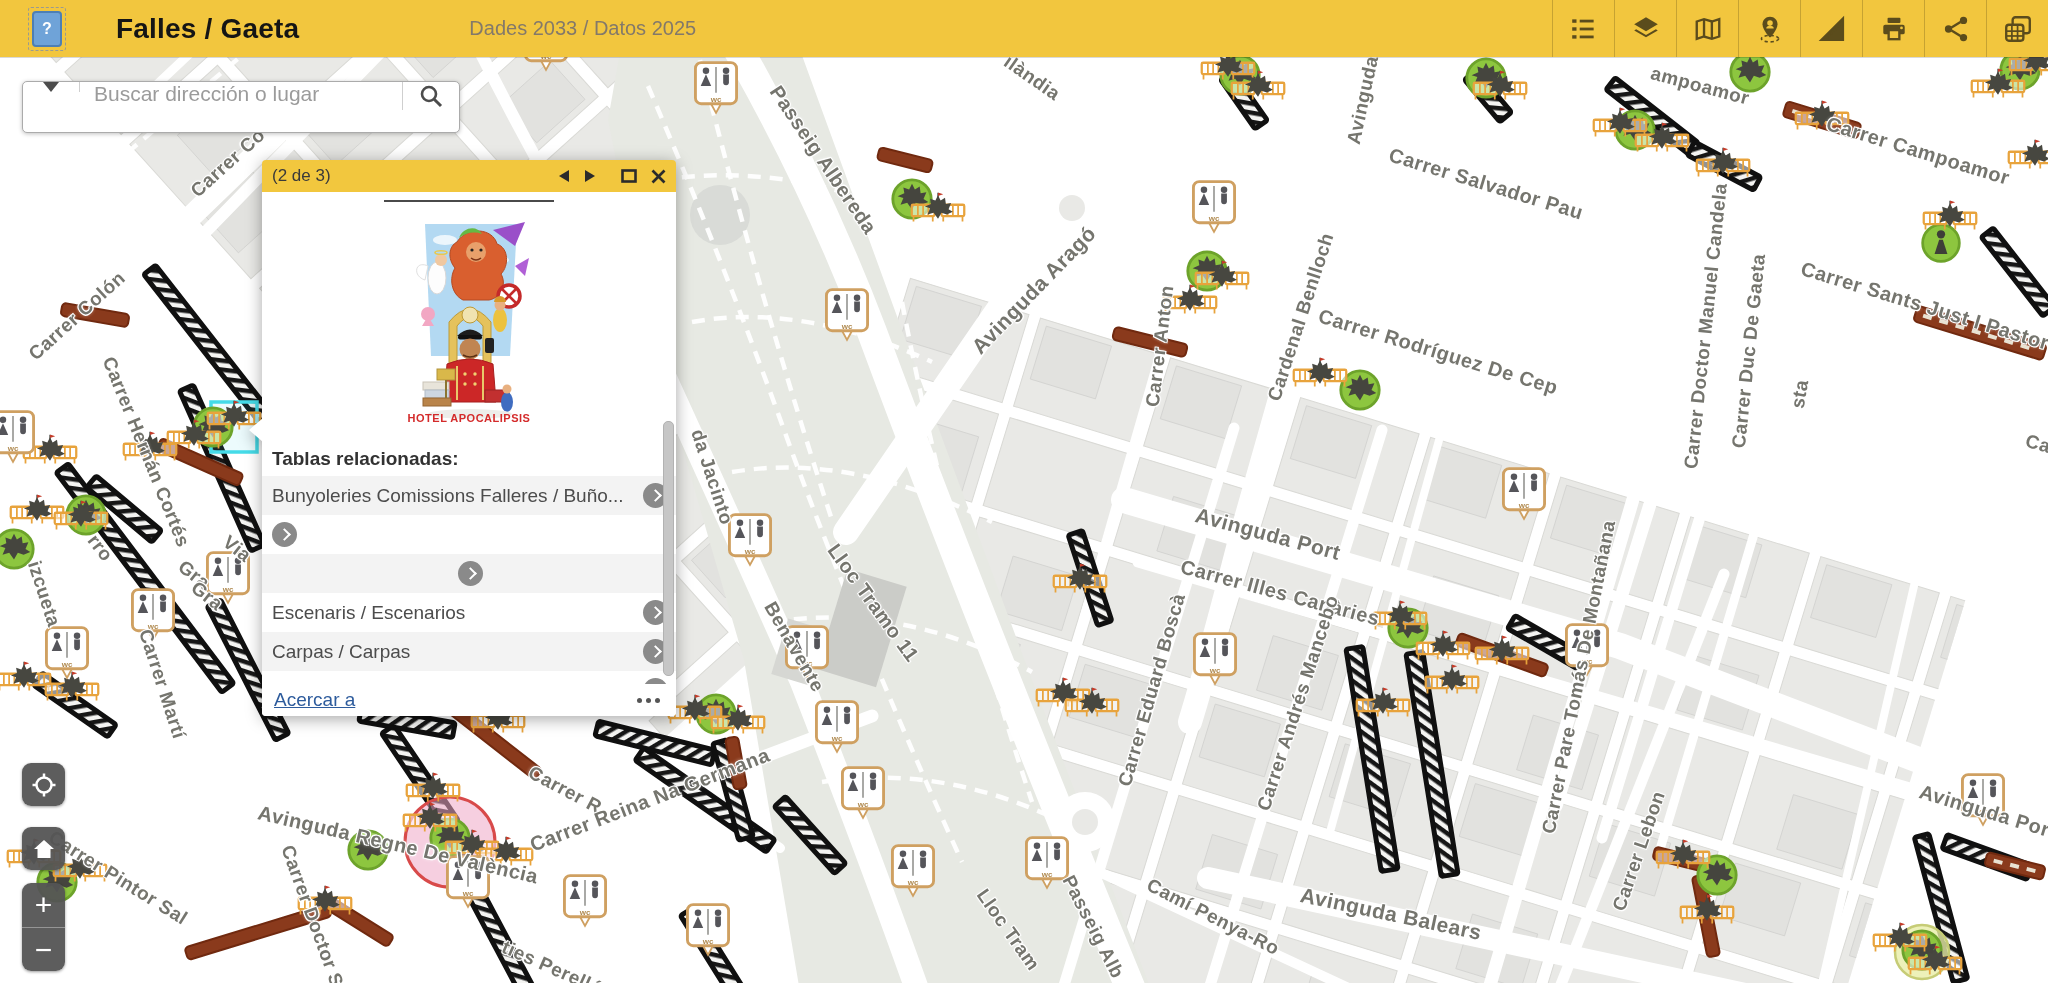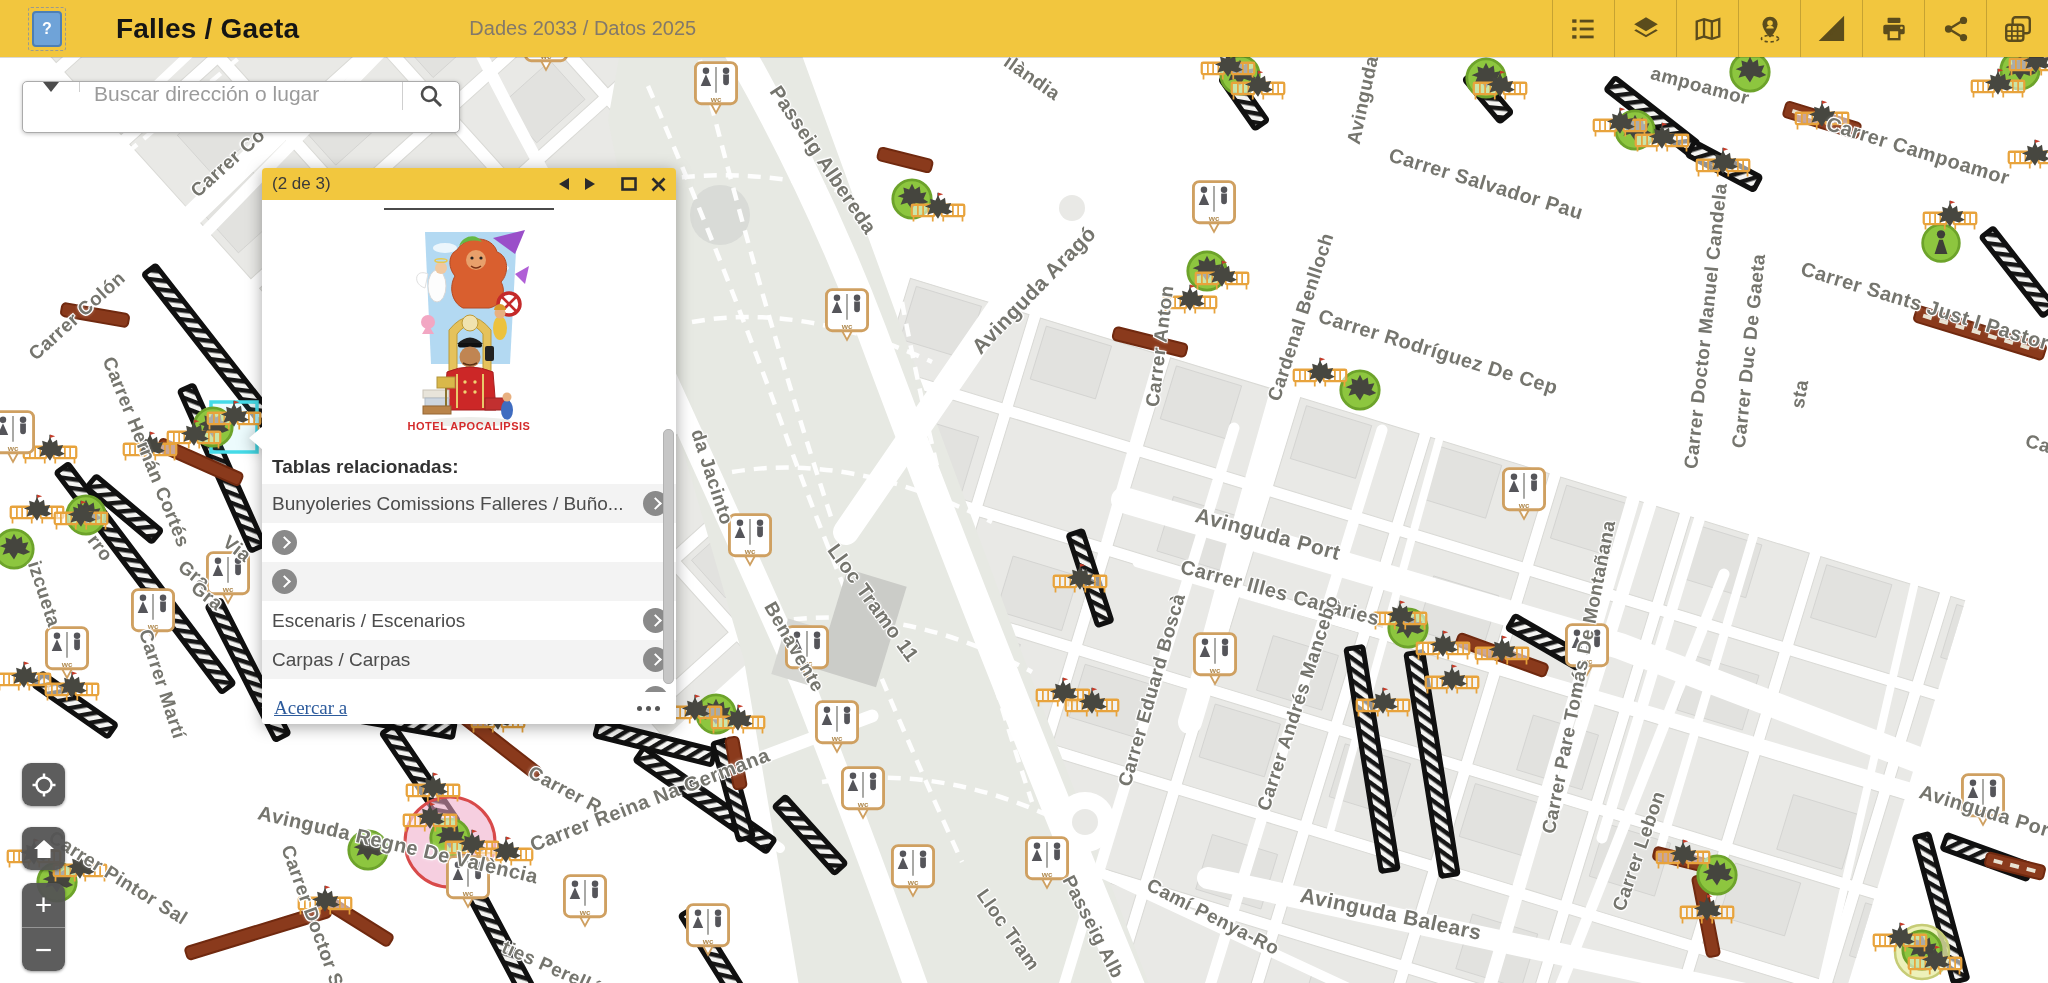--- a/index.html
+++ b/index.html
@@ -52,37 +52,37 @@
   
   .mctl{position:absolute;left:22px;width:43px;background:rgba(84,84,84,.95);border-radius:9px;z-index:5;
     box-shadow:0 1px 3px rgba(0,0,0,.4);display:flex;flex-direction:column;align-items:center;justify-content:center;cursor:pointer;}
   #btn-locate{top:763px;height:43px;}
   #btn-home{top:827px;height:43px;}
   #zoom-stack{top:883px;height:88px;justify-content:space-between;}
   .zbtn{height:43px;width:43px;display:flex;align-items:center;justify-content:center;color:#fff;font-size:30px;font-weight:400;}
   #zoom-stack .divider{width:43px;height:1px;background:rgba(255,255,255,.35);}
 
   
-  #popup{position:absolute;left:262px;top:168px;width:414px;height:464px;z-index:7;filter:drop-shadow(0 3px 8px rgba(0,0,0,.35));}
+  #popup{position:absolute;left:262px;top:160px;width:414px;height:464px;z-index:7;filter:drop-shadow(0 3px 8px rgba(0,0,0,.35));}
   #popup-header{height:32px;background:#f2c73e;border-radius:4px 4px 0 0;display:flex;align-items:center;padding:0 10px;cursor:move;}
   #popup-title{font-size:17px;color:#3a3a3a;}
   .ph-btns{margin-left:auto;display:flex;align-items:center;gap:14px;}
   .ph-btn{cursor:pointer;display:flex;align-items:center;justify-content:center;}
   #popup-body{position:relative;height:524px;background:#fff;border-radius:0 0 4px 4px;overflow:hidden;}
   .top-divider{width:170px;height:2px;background:#4a4a4a;margin:8px auto 0;}
   #poster{position:relative;width:145px;height:212px;margin:12px auto 0;}
   #poster-caption{position:absolute;left:0;right:0;bottom:2px;text-align:center;color:#d42b2b;font-weight:800;font-size:11px;letter-spacing:.5px;}
   #rel-heading{margin:22px 0 6px 10px;font-size:19px;font-weight:700;color:#323232;}
   #rel-list{height:208px;overflow:hidden;}
   .rel-row{height:39px;display:flex;align-items:center;padding:0 8px 0 10px;}
-  .rel-row.odd{background:#f3f3f3;}
+  .rel-row.odd{background:#f3f3f3;justify-content:center;}
   .rel-txt{font-size:19px;color:#4c4c4c;white-space:nowrap;overflow:hidden;flex:1;}
   .chev{width:25px;height:25px;min-width:25px;border-radius:50%;background:#8a8a8a;position:relative;cursor:pointer;}
   .chev::after{content:"";position:absolute;left:8px;top:7.5px;width:7px;height:7px;border-top:2.5px solid #fff;border-right:2.5px solid #fff;transform:rotate(45deg);}
-  #popup-footer{position:absolute;left:0;right:0;bottom:0;height:32px;background:#fff;display:flex;align-items:center;padding:0 12px;font-family:Liberation Serif, serif;}
+  #popup-footer{position:absolute;left:0;right:0;bottom:0;height:32px;background:#fff;display:flex;align-items:center;padding:0 12px;}
   #zoom-to-link{font-size:19px;color:#2d5b9c;text-decoration:underline;cursor:pointer;}
   #more-dots{margin-left:auto;display:flex;gap:4px;cursor:pointer;padding-right:4px;}
   #more-dots span{width:5px;height:5px;border-radius:50%;background:#555;}
   #popup-scrollbar{position:absolute;right:2px;top:261px;width:9px;height:253px;border-radius:5px;background:#c6c6c6;border:1px solid #b2b2b2;cursor:pointer;}
   #popup-pointer{position:absolute;left:-13px;top:258px;width:0;height:0;border-top:12px solid transparent;border-bottom:12px solid transparent;border-right:14px solid #fff;}
 </style>
 </head>
 <body>
 
 <div id="stage">

